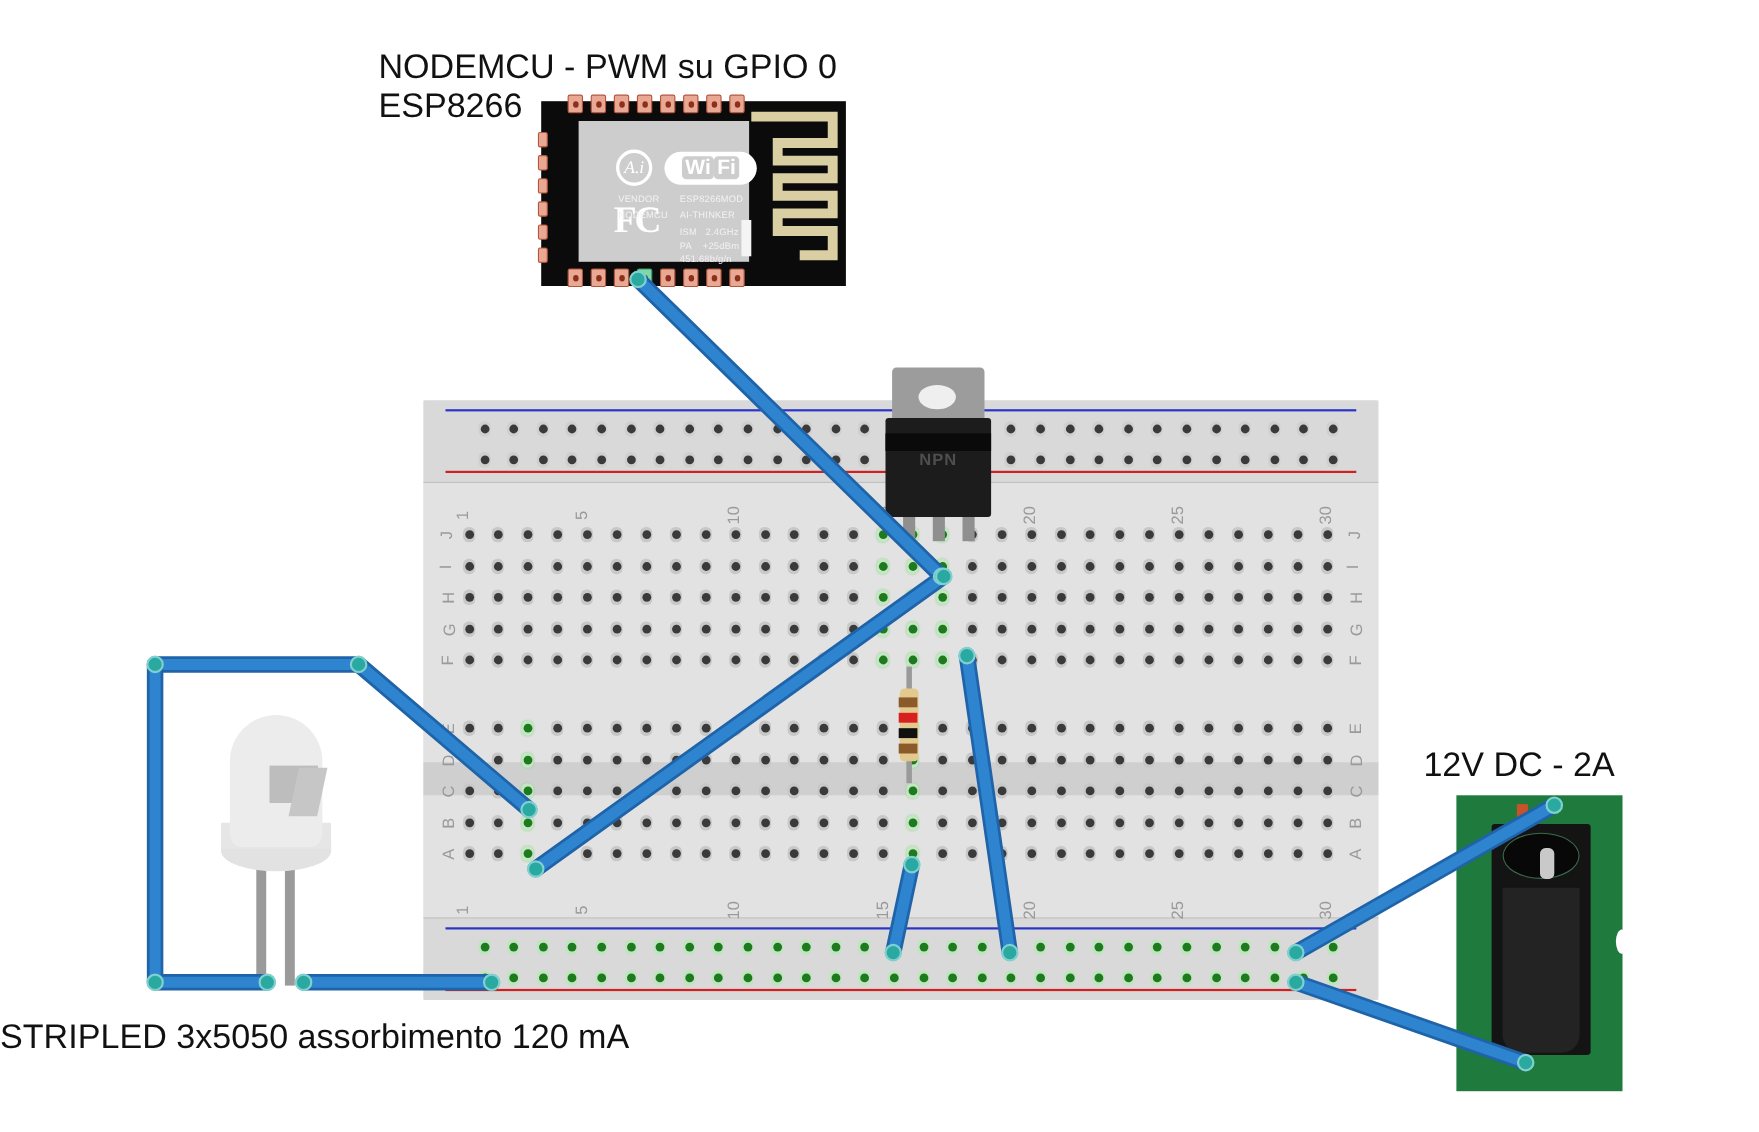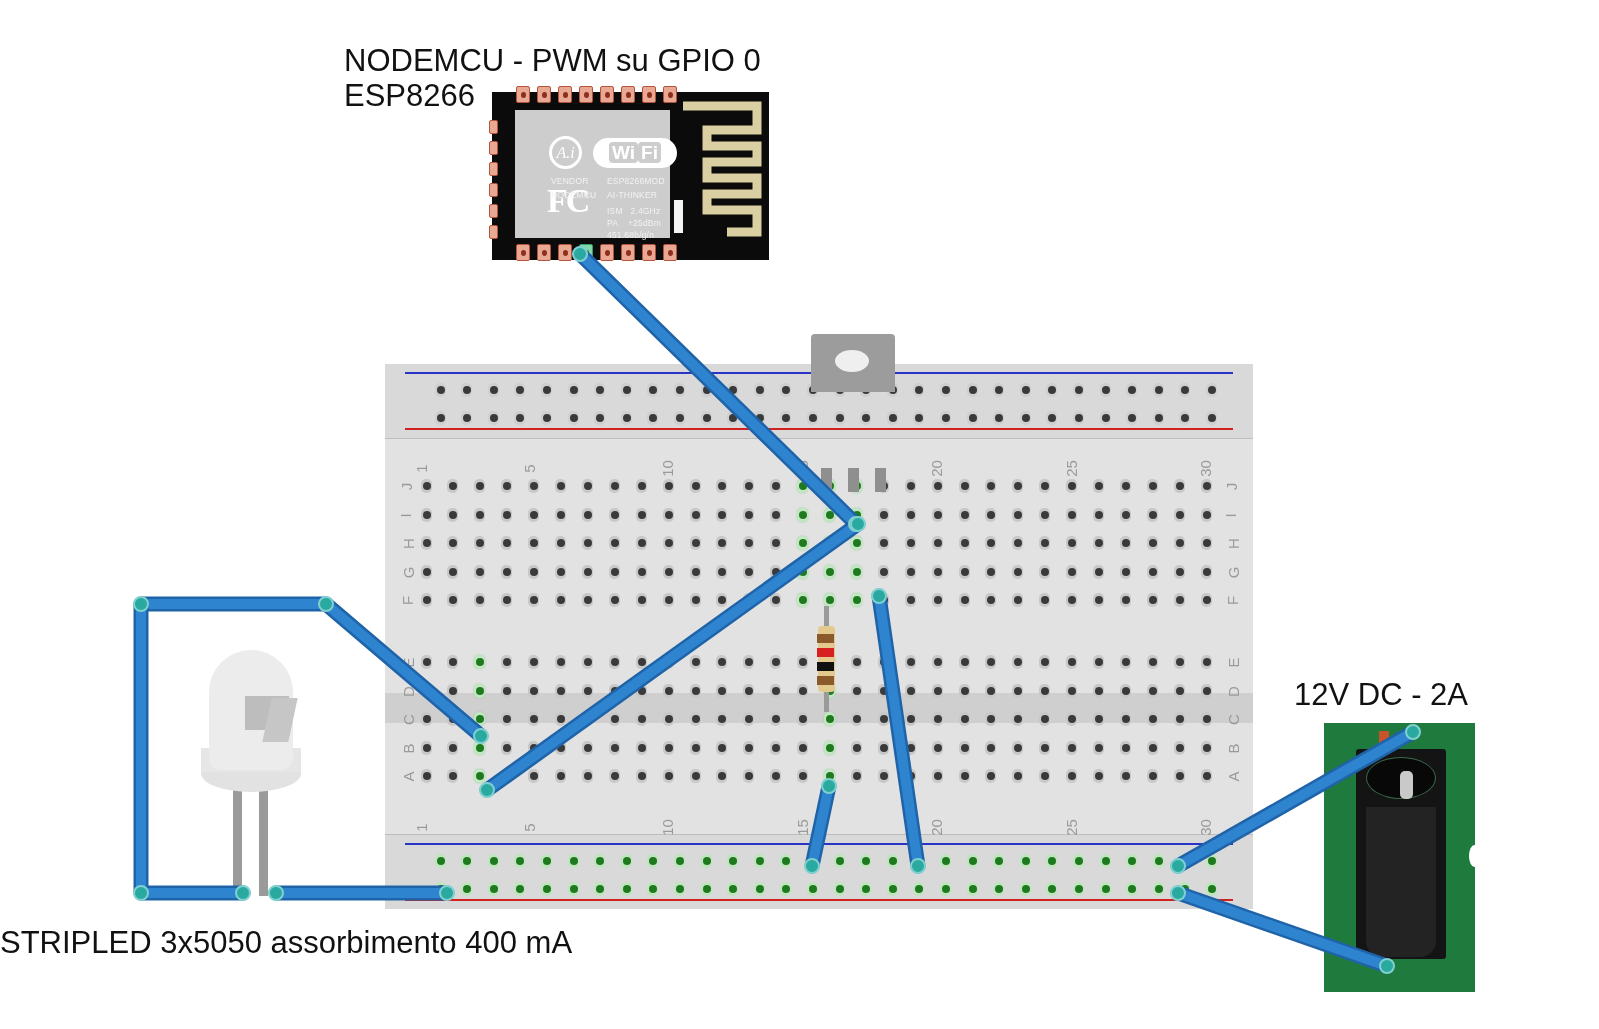--- a/index.html
+++ b/index.html
@@ -49,21 +49,21 @@
   .collab{position:absolute;font-size:15px;color:#9a9a9a;
           transform:rotate(-90deg);transform-origin:center;}
 
   
   #wires{position:absolute;left:0;top:0;width:1599px;height:1029px;
          pointer-events:none;}
 
   
   #esp{position:absolute;left:492px;top:46px;width:277px;height:168px;
        background:#0b0b0b;}
-  #esp-shield{position:absolute;left:23px;top:18px;width:155px;height:128px;
+  #esp-shield{position:absolute;left:34px;top:18px;width:155px;height:128px;
               background:#cdcdcd;}
   .esp-pad{position:absolute;width:14px;height:17px;background:#e8a893;
            border:1px solid #b4543a;box-sizing:border-box;border-radius:2px;}
   .esp-pad b{position:absolute;left:4px;top:5px;width:5px;height:6px;
              border-radius:50%;background:#8e2f1c;display:block;}
   .esp-pad.sel{background:#7fd8a8;border-color:#3a9c6a;}
   .esp-sidepad{position:absolute;width:9px;height:14px;background:#e8a893;
                border:1px solid #b4543a;box-sizing:border-box;border-radius:2px;}
   .esp-txt{position:absolute;color:#f2f2f2;font-size:8.5px;letter-spacing:.2px;
            font-family:"Liberation Sans", sans-serif;white-space:pre;}
@@ -137,21 +137,21 @@
             font-family:"Liberation Sans", sans-serif;letter-spacing:1px;}
 </style>
 </head>
 <body>
 
 <div class="stage">
 
   <div class="label" id="lbl-nodemcu">NODEMCU - PWM su GPIO 0
 ESP8266</div>
   <div class="label" id="lbl-psu">12V DC - 2A</div>
-  <div class="label" id="lbl-strip">STRIPLED 3x5050 assorbimento 400 mA</div>
+  <div class="label" id="lbl-strip">STRIPLED 3x5050 assorbimento 120 mA</div>
   <div class="label" id="lbl-r1">R1
 1kΩ</div>
 
   <div id="breadboard">
     <div class="bb-rail" id="rail-top">
       <div class="rail-line rail-blue" style="top:8px"></div>
       <div class="rail-line rail-red" style="top:64px"></div>
     <div class="rhole" style="left: 49.5px; top: 19px;">
           <i></i>
         </div>
@@ -1537,20 +1537,24 @@
         <div class="esp-sidepad" style="left: -3px; top: 112px;"><b></b></div>
         <div class="esp-sidepad" style="left: -3px; top: 133px;"><b></b></div>
       </div>
   </div>
 
   <div id="q1">
     <div class="q1-leg" style="left:16px"></div>
     <div class="q1-leg" style="left:43px"></div>
     <div class="q1-leg" style="left:70px"></div>
     <div id="q1-tab"></div>
+    <div id="q1-body">
+      <div id="q1-band"></div>
+      <div id="q1-txt">NPN</div>
+    </div>
   </div>
 
   <div id="r1">
     <div id="r1-lead"></div>
     <div id="r1-body">
       <div class="r1-band" style="top:8px;background:#8b5a2b"></div>
       <div class="r1-band" style="top:22px;background:#d92020"></div>
       <div class="r1-band" style="top:36px;background:#101010"></div>
       <div class="r1-band" style="top:50px;background:#8b5a2b"></div>
     </div>

